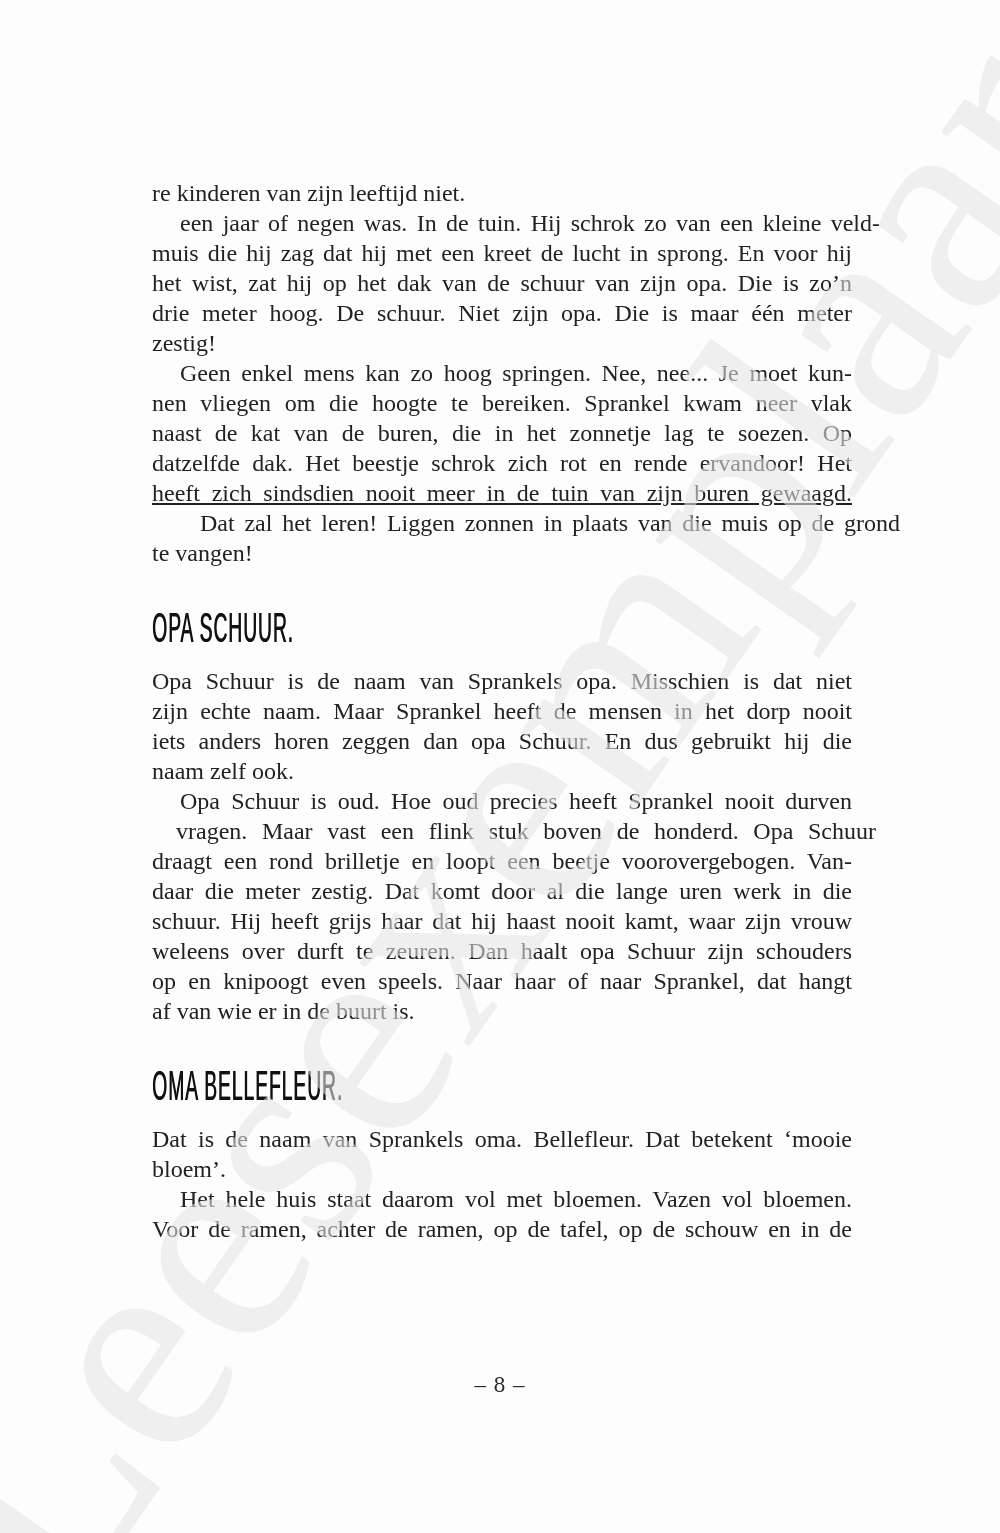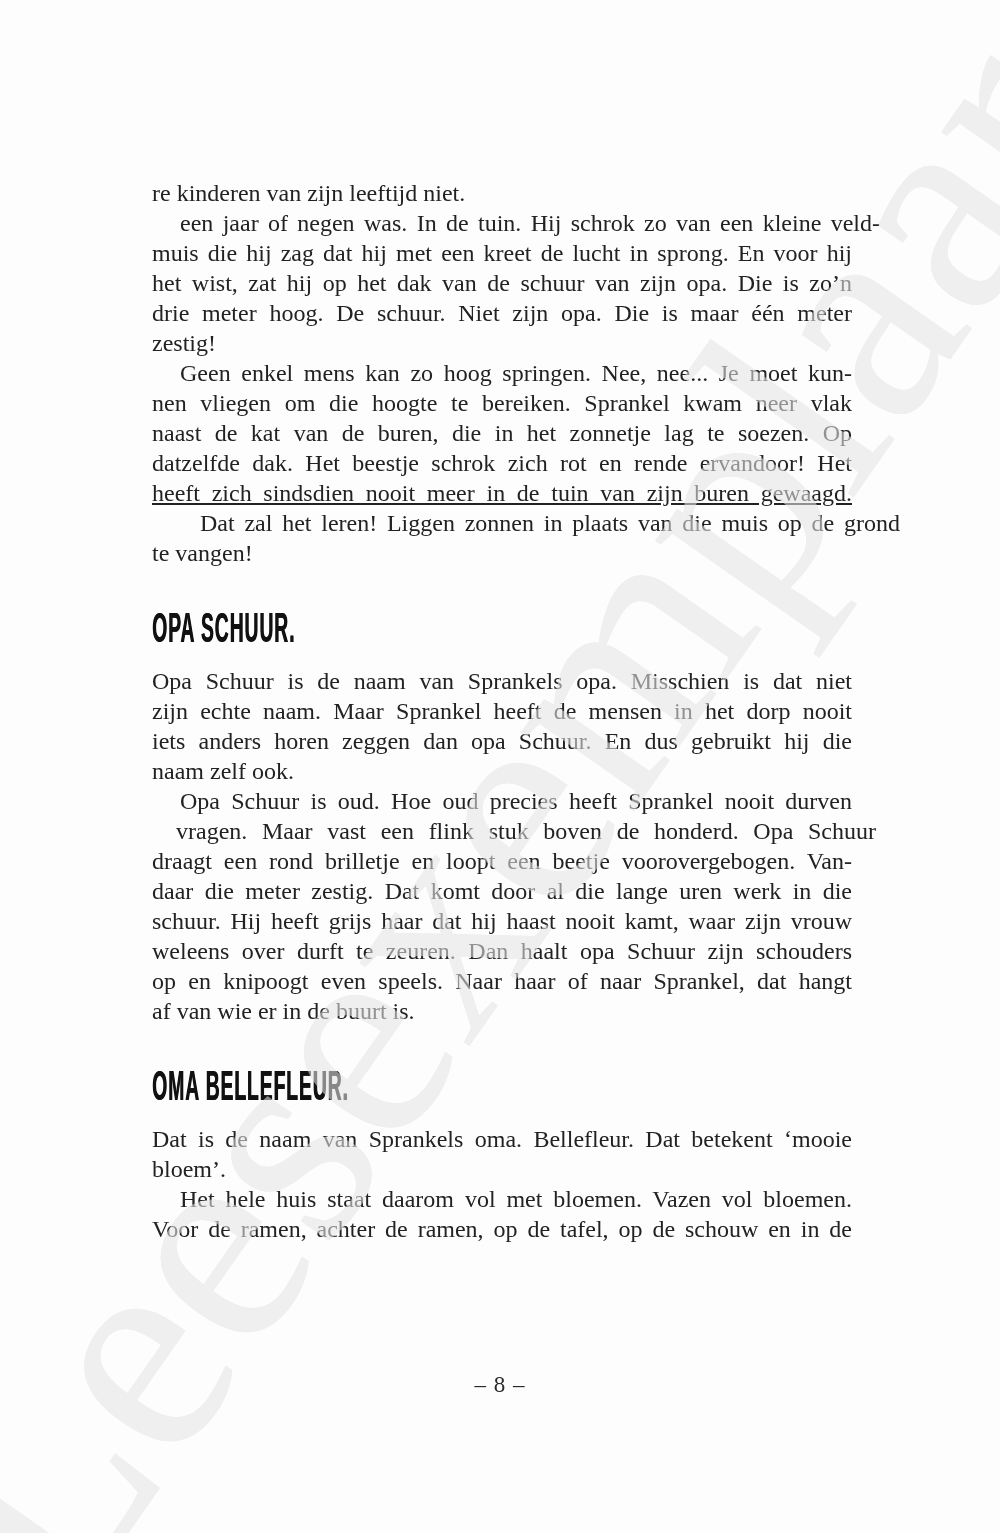--- a/index.html
+++ b/index.html
@@ -37,21 +37,21 @@
     line-height: 30px;
   }
   .para { margin: 0; }
   .line { white-space: nowrap; }
   .para.indent .line:first-child { padding-left: 28px; }
 
   .heading {
     margin: 38px 0 16px 0;
     height: 44px;
     line-height: 44px;
-    font-weight: 700;
+    font-weight: 400;
     color: #111111;
   }
   .heading-inner {
     display: inline-block;
     transform: scaleX(0.46);
     transform-origin: left center;
     font-family: "Liberation Sans", sans-serif;
     font-size: 42px;
     letter-spacing: 2px;
     text-shadow: 1.2px 0 0 currentColor;

